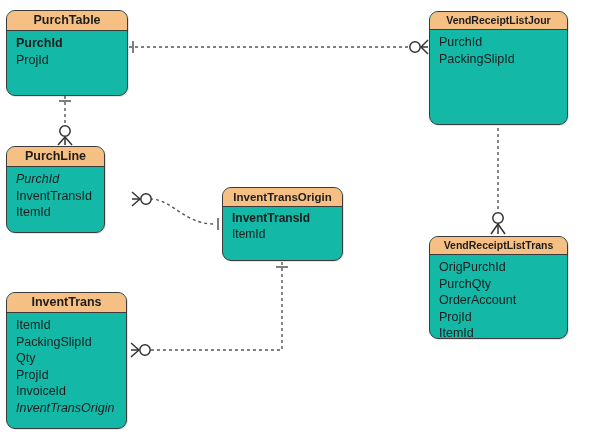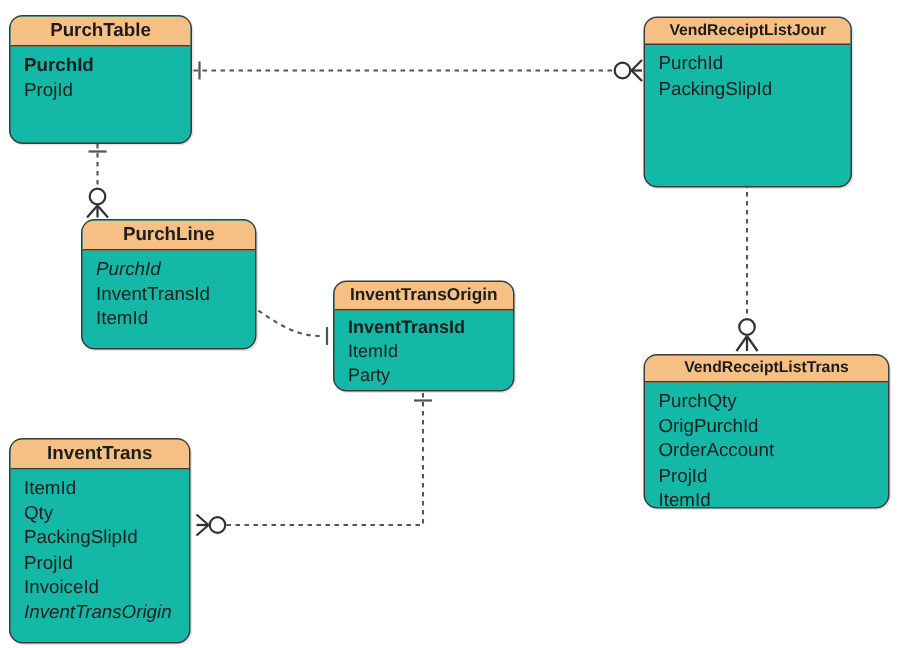--- a/index.html
+++ b/index.html
@@ -52,37 +52,37 @@
     line-height: 1.32;
   }
   .attr.pk { font-weight: bold; }
   .attr.fk { font-style: italic; }
 
   
   .e-purchtable       { left: 6px;   top: 10px;  width: 122px; height: 86px; }
   .e-purchtable  .entity-header { font-size: 12.5px; }
   .e-purchtable  .attr          { font-size: 12.5px; }
 
-  .e-purchline        { left: 6px;   top: 146px; width: 117px; height: 87px; margin-left: 48px; }
+  .e-purchline        { left: 6px;   top: 146px; width: 99px; height: 87px; }
   .e-purchline   .entity-header { font-size: 12.5px; }
   .e-purchline   .attr          { font-size: 12.5px; }
 
   .e-inventtrans      { left: 6px;   top: 292px; width: 121px; height: 137px; }
   .e-inventtrans .entity-header { font-size: 12.5px; }
   .e-inventtrans .attr          { font-size: 12.5px; }
 
   .e-inventtransorigin { left: 222px; top: 187px; width: 121px; height: 74px; }
   .e-inventtransorigin .entity-header { font-size: 11.5px; }
   .e-inventtransorigin .attr          { font-size: 12px; }
 
   .e-vendjour         { left: 429px; top: 11px;   width: 139px; height: 114px; }
   .e-vendjour    .entity-header { font-size: 10.5px; }
   .e-vendjour    .attr          { font-size: 12.5px; }
 
-  .e-vendtrans        { left: 429px; top: 236px; width: 164px; height: 103px; }
+  .e-vendtrans        { left: 429px; top: 236px; width: 139px; height: 103px; }
   .e-vendtrans   .entity-header { font-size: 10.5px; }
   .e-vendtrans   .attr          { font-size: 12.5px; }
 </style>
 </head>
 <body>
 
 <div id="diagram-root">
 
   <svg id="er-svg" viewBox="0 0 600 432" xmlns="http://www.w3.org/2000/svg">
     <g stroke="#555555" stroke-width="1.4" fill="none" stroke-dasharray="3,3">
@@ -172,49 +172,48 @@
       <div class="attr fk">PurchId</div>
       <div class="attr">InventTransId</div>
       <div class="attr">ItemId</div>
     </div>
   </div>
 
   <div class="entity e-inventtrans">
     <div class="entity-header">InventTrans</div>
     <div class="entity-body">
       <div class="attr">ItemId</div>
+      <div class="attr">PackingSlipId</div>
       <div class="attr">Qty</div>
-      <div class="attr">PackingSlipId</div>
       <div class="attr">ProjId</div>
       <div class="attr">InvoiceId</div>
       <div class="attr fk">InventTransOrigin</div>
     </div>
   </div>
 
   <div class="entity e-inventtransorigin">
     <div class="entity-header">InventTransOrigin</div>
     <div class="entity-body">
       <div class="attr pk">InventTransId</div>
       <div class="attr">ItemId</div>
-      <div class="attr">Party</div>
     </div>
   </div>
 
   <div class="entity e-vendjour">
     <div class="entity-header">VendReceiptListJour</div>
     <div class="entity-body">
       <div class="attr">PurchId</div>
       <div class="attr">PackingSlipId</div>
     </div>
   </div>
 
   <div class="entity e-vendtrans">
     <div class="entity-header">VendReceiptListTrans</div>
     <div class="entity-body">
+      <div class="attr">OrigPurchId</div>
       <div class="attr">PurchQty</div>
-      <div class="attr">OrigPurchId</div>
       <div class="attr">OrderAccount</div>
       <div class="attr">ProjId</div>
       <div class="attr">ItemId</div>
     </div>
   </div>
 
 </div>
 
 </body></html>

